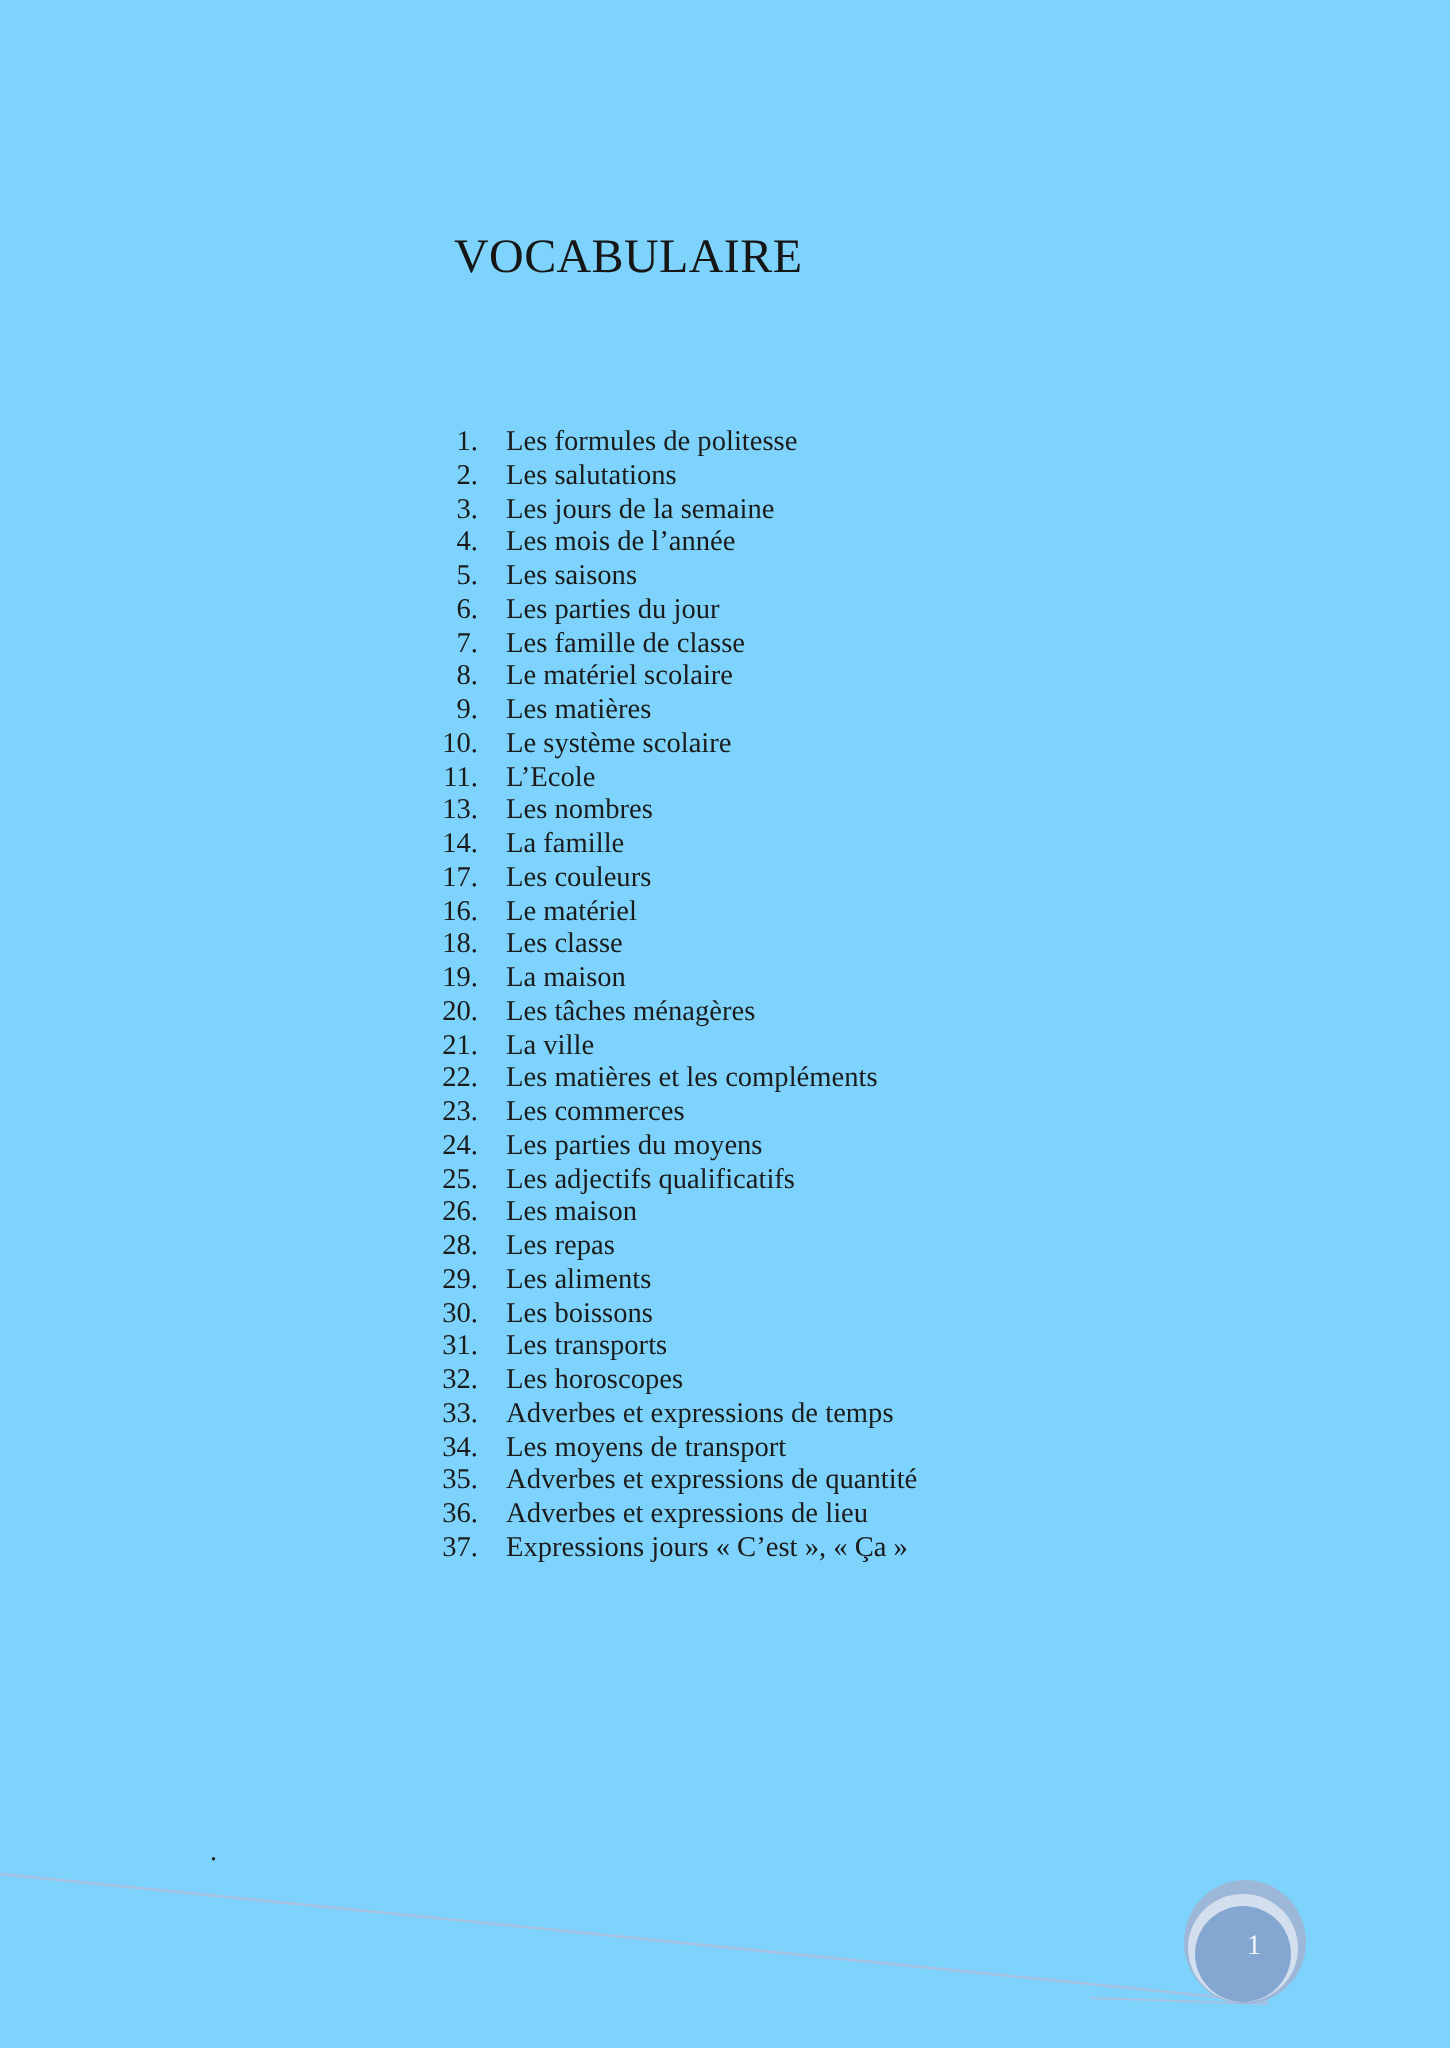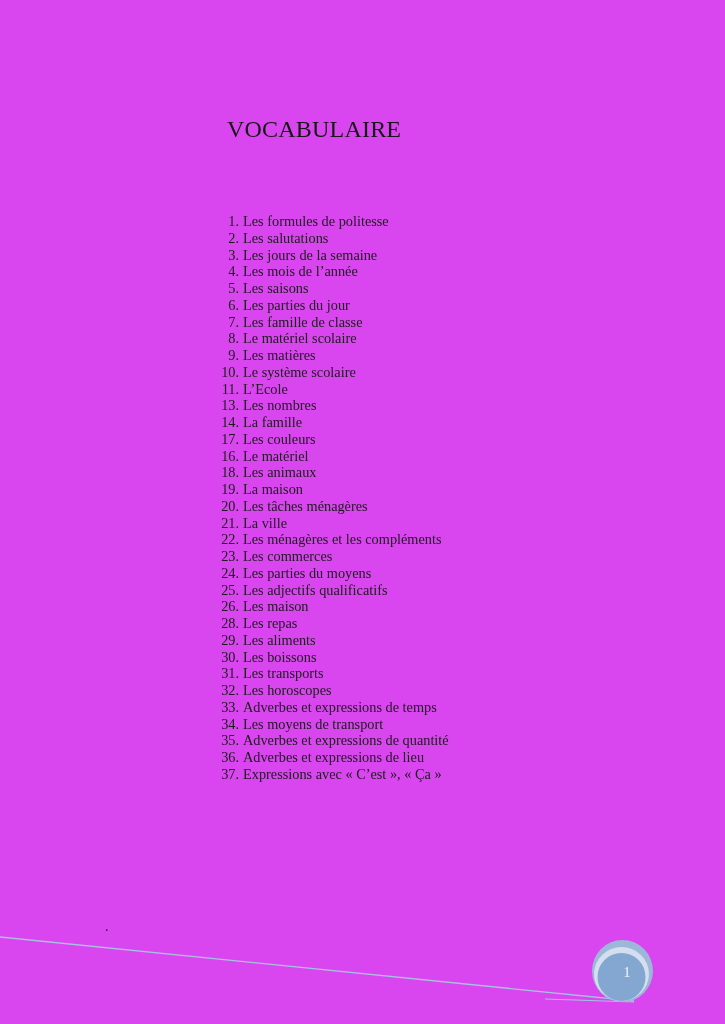--- a/index.html
+++ b/index.html
@@ -10,21 +10,21 @@
   body {
     width: 725px;
     height: 1024px;
     position: relative;
     font-family: "Liberation Serif", "DejaVu Serif", serif;
     overflow: hidden;
   }
   .doc-page {
     position: absolute;
     inset: 0;
-    background: #d946ef;
+    background: #7dd3fc;
     overflow: hidden;
   }
   .title {
     position: absolute;
     left: 227px;
     top: 116px;
     margin: 0;
     font-size: 24px;
     font-weight: 400;
     letter-spacing: 0.2px;
@@ -43,21 +43,21 @@
     color: #1b1b1b;
   }
   .vocab-row { display: flex; }
   .num {
     display: inline-block;
     width: 32px;
     text-align: right;
     flex: 0 0 32px;
   }
   .txt {
-    margin-left: 4px;
+    margin-left: 14px;
     white-space: nowrap;
   }
   .stray-dot {
     position: absolute;
     left: 105px;
     top: 919px;
     font-size: 14px;
     color: #222222;
   }
   .footer-art {
@@ -151,41 +151,41 @@
   </li>
 
   <li class="vocab-row">
     <span class="num">16.</span>
     <span class="txt">Le matériel</span>
   </li>
 
 
   <li class="vocab-row">
     <span class="num">18.</span>
-    <span class="txt">Les animaux</span>
+    <span class="txt">Les classe</span>
   </li>
 
   <li class="vocab-row">
     <span class="num">19.</span>
     <span class="txt">La maison</span>
   </li>
 
   <li class="vocab-row">
     <span class="num">20.</span>
     <span class="txt">Les tâches ménagères</span>
   </li>
 
   <li class="vocab-row">
     <span class="num">21.</span>
     <span class="txt">La ville</span>
   </li>
 
   <li class="vocab-row">
     <span class="num">22.</span>
-    <span class="txt">Les ménagères et les compléments</span>
+    <span class="txt">Les matières et les compléments</span>
   </li>
 
   <li class="vocab-row">
     <span class="num">23.</span>
     <span class="txt">Les commerces</span>
   </li>
 
   <li class="vocab-row">
     <span class="num">24.</span>
     <span class="txt">Les parties du moyens</span>
@@ -242,21 +242,21 @@
     <span class="txt">Adverbes et expressions de quantité</span>
   </li>
 
   <li class="vocab-row">
     <span class="num">36.</span>
     <span class="txt">Adverbes et expressions de lieu</span>
   </li>
 
   <li class="vocab-row">
     <span class="num">37.</span>
-    <span class="txt">Expressions avec « C’est », « Ça »</span>
+    <span class="txt">Expressions jours « C’est », « Ça »</span>
   </li>
 </ol>
 
   <span class="stray-dot">.</span>
 
   <svg class="footer-art" width="725" height="1024" viewBox="0 0 725 1024">
     <line x1="0" y1="937" x2="634" y2="1001" stroke-width="1.3" stroke="#a7c1e2"></line>
     <line x1="545" y1="999" x2="634" y2="1002" stroke-width="1" stroke="#a7c1e2"></line>
     <g>
       <ellipse cx="622.5" cy="971" rx="30.5" ry="31" fill="#9db7d9"></ellipse>

